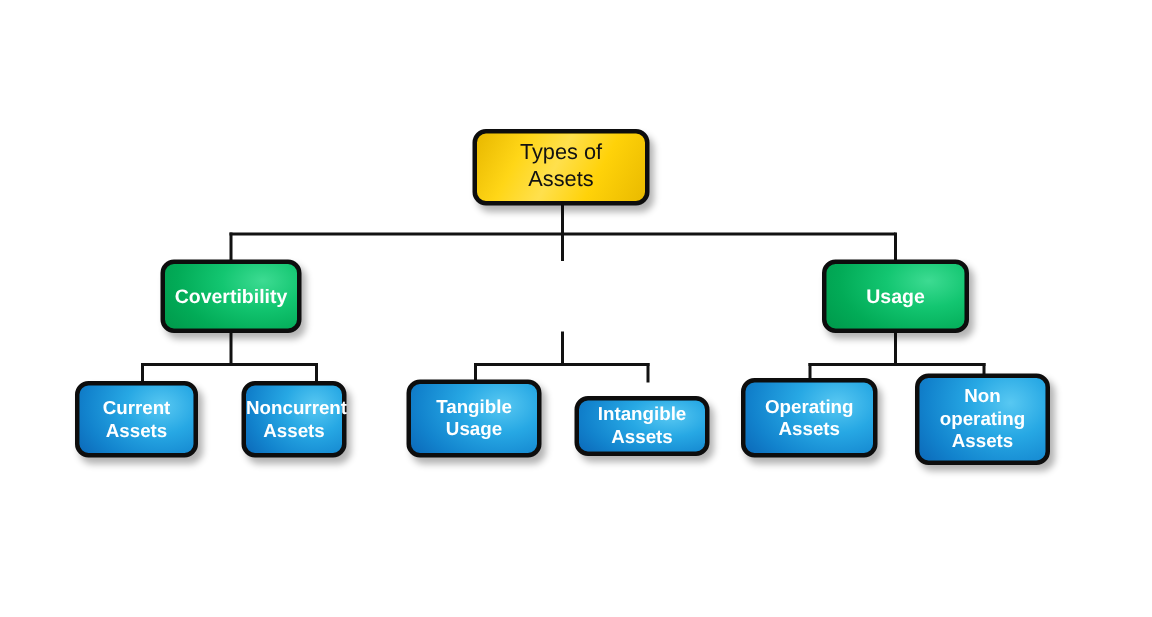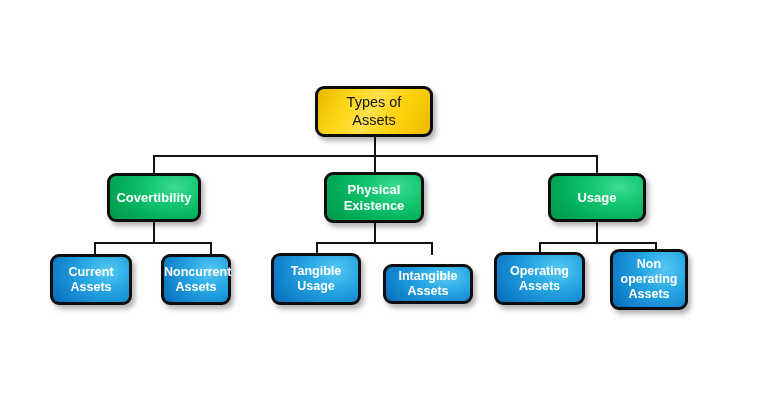--- a/index.html
+++ b/index.html
@@ -107,24 +107,20 @@
   <div class="line line-v" style="left:655px; top:242px; height:13px;"></div>
 
   <div class="node node-root" style="left:315px; top:86px; width:118px; height:51px;">
     <span class="lbl">Types of
 Assets</span>
   </div>
 
   <div class="node node-cat" style="left:107px; top:173px; width:94px; height:49px;align-items:center;">
     <span class="lbl">Covertibility</span>
   </div>
-  <div class="node node-cat" style="left:324px; top:172px; width:100px; height:51px;">
-    <span class="lbl">Physical
-Existence</span>
-  </div>
   <div class="node node-cat" style="left:548px; top:173px; width:98px; height:49px;">
     <span class="lbl">Usage</span>
   </div>
 
   <div class="node node-leaf" style="left:50px; top:254px; width:82px; height:51px;">
     <span class="lbl">Current
 Assets</span>
   </div>
   <div class="node node-leaf" style="left:161px; top:254px; width:70px; height:51px;">
     <span class="lbl">Noncurrent
@@ -135,19 +131,19 @@
 Usage</span>
   </div>
   <div class="node node-leaf" style="left:383px; top:264px; width:90px; height:40px;align-items:center;">
     <span class="lbl">Intangible
 Assets</span>
   </div>
   <div class="node node-leaf" style="left:494px; top:252px; width:91px; height:53px;">
     <span class="lbl">Operating
 Assets</span>
   </div>
-  <div class="node node-leaf" style="left:610px; top:249px; width:78px; height:61px;">
+  <div class="node node-leaf" style="left:610px; top:249px; width:90px; height:61px;">
     <span class="lbl">Non
 operating
 Assets</span>
   </div>
 
 </div>
 
 </body></html>

